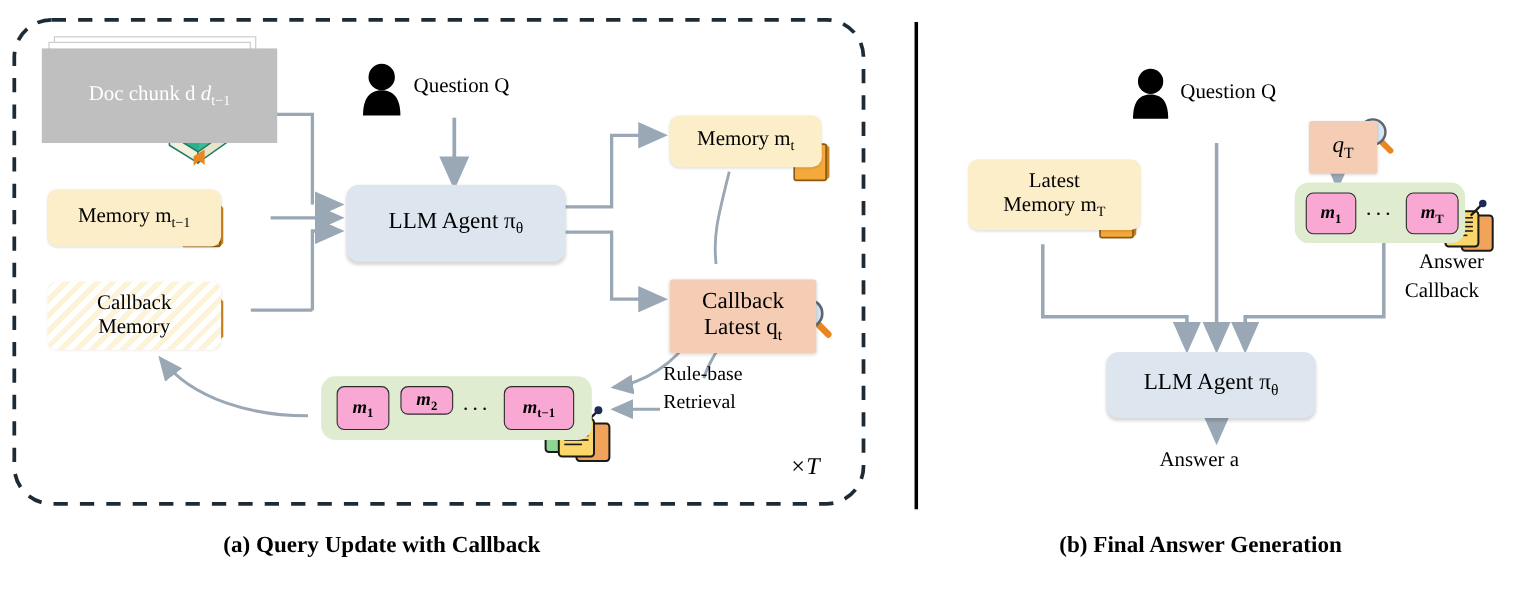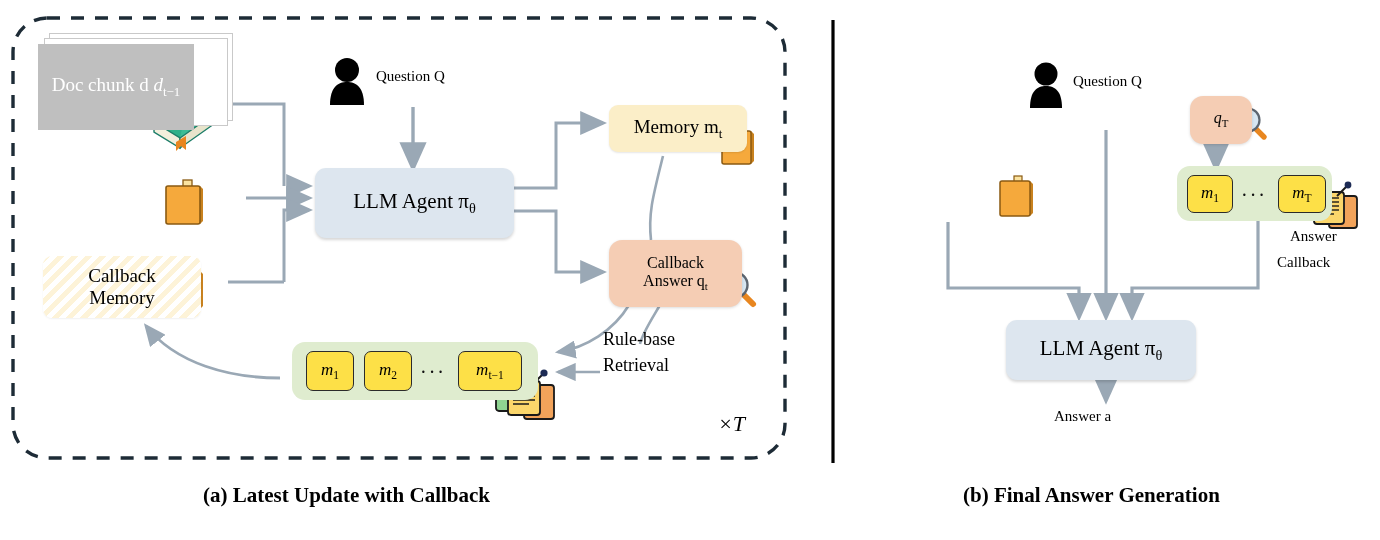--- a/index.html
+++ b/index.html
@@ -14,27 +14,27 @@
   
   .doc-chunk{background:#bfbfbf;color:#ffffff;font-size:19px;}
   .doc-shadow{position:absolute;background:#ffffff;border:1.4px solid #c9c9c9;}
   .mem-box{background:#fbeec8;border-radius:9px;font-size:19px;
            box-shadow:0 1px 2px rgba(0,0,0,.10);text-align:right;}
   .callback-mem{border-radius:9px;font-size:19px;
       background:repeating-linear-gradient(135deg,#fdf3d8 0 5px,#ffffff 5px 10px);
       box-shadow:0 1px 2px rgba(0,0,0,.06);}
   .agent-box{background:#dde6ef;border-radius:11px;font-size:21px;
              box-shadow:0 2px 3px rgba(0,0,0,.16);}
-  .query-box{background:#f5cdb4;border-radius:13px;font-size:16px;
-             box-shadow:0 1px 3px rgba(0,0,0,.14);}
+  .query-box{background:#f5cdb4;border-radius:3px;font-size:21px;
+             box-shadow:0 1px 3px rgba(0,0,0,.14);margin-top:14px;}
   .hist-band{background:#dfeccf;border-radius:13px;}
-  .mcell{position:absolute;background:#fde047;border:1.6px solid #2b2b2b;
+  .mcell{position:absolute;background:#f9a8d4;border:1.6px solid #2b2b2b;
          border-radius:7px;display:flex;align-items:center;justify-content:center;
-         font-size:17px;box-sizing:border-box;}
-  .plain{position:absolute;font-size:15px;white-space:nowrap;}
+         font-size:17px;box-sizing:border-box;font-weight:bold;}
+  .plain{position:absolute;font-size:19px;white-space:nowrap;}
   .caption{position:absolute;font-weight:bold;font-size:21px;white-space:nowrap;
            font-family:"Liberation Serif","DejaVu Serif",serif;}
   .xT{position:absolute;font-size:22px;font-style:italic;}
   i.m{font-style:italic;}
   sub{font-size:.68em;}
   .dots{position:absolute;font-size:20px;letter-spacing:2px;color:#111;}
 </style>
 </head>
 <body>
 
@@ -168,66 +168,73 @@
           <line x1="16" y1="27" x2="36" y2="27"></line>
         <line x1="16" y1="31" x2="31" y2="31"></line>
       </g>
       <line x1="34" y1="13" x2="44" y2="3" stroke="#1a1a1a" stroke-width="2"></line>
       <circle cx="45" cy="2" r="3.4" fill="#1d2b55"></circle>
     </g>
   </svg>
 
   <div class="doc-shadow" style="left:49px;top:33px;width:182px;height:86px;"></div>
   <div class="doc-shadow" style="left:44px;top:38px;width:182px;height:86px;"></div>
-  <div class="node doc-chunk" style="left:38px;top:44px;width:156px;height:86px;">
+  <div class="node doc-chunk" style="left:38px;top:44px;width:214px;height:86px;">
     <span><span>Doc chunk d</span><i class="m"> d</i><sub>t−1</sub></span>
   </div>
 
+  <div class="node mem-box" style="left:43px;top:172px;width:158px;height:52px;">
+    <span><span>Memory m</span><sub>t−1</sub></span>
+  </div>
 
   <div class="node callback-mem" style="left:43px;top:256px;width:158px;height:62px;flex-direction:column;">
     <span>Callback</span>
     <span>Memory</span>
   </div>
 
   <div class="plain" style="left:376px;top:68px;">Question Q</div>
 
   <div class="node agent-box" style="left:315px;top:168px;width:199px;height:70px;">
     <span><span>LLM Agent π</span><sub>θ</sub></span>
   </div>
 
   <div class="node mem-box" style="left:609px;top:105px;width:138px;height:47px;">
     <span><span>Memory m</span><sub>t</sub></span>
   </div>
 
   <div class="node query-box" style="left:609px;top:240px;width:133px;height:67px;flex-direction:column;">
     <span>Callback</span>
-    <span><span>Answer q</span><sub>t</sub></span>
+    <span><span>Latest q</span><sub>t</sub></span>
   </div>
 
   <div class="plain" style="left:603px;top:329px;font-size:18px;">Rule-base</div>
   <div class="plain" style="left:603px;top:355px;font-size:18px;">Retrieval</div>
 
   <div class="node hist-band" style="left:292px;top:342px;width:246px;height:58px;"></div>
   <div class="mcell" style="left:306px;top:351px;width:48px;height:40px;">
     <span><i class="m">m</i><sub>1</sub></span>
   </div>
-  <div class="mcell" style="left:364px;top:351px;width:48px;height:40px;">
+  <div class="mcell" style="left:364px;top:351px;width:48px;height:26px;">
     <span><i class="m">m</i><sub>2</sub></span>
   </div>
   <div class="dots" style="left:420px;top:361px;">···</div>
   <div class="mcell" style="left:458px;top:351px;width:64px;height:40px;">
     <span><i class="m">m</i><sub>t−1</sub></span>
   </div>
 
   <div class="xT" style="left:718px;top:411px;">×T</div>
 
-  <div class="caption" style="left:203px;top:483px;">(a) Latest Update with Callback</div>
+  <div class="caption" style="left:203px;top:483px;">(a) Query Update with Callback</div>
 
   <div class="plain" style="left:1073px;top:73px;">Question Q</div>
 
+  <div class="node mem-box" style="left:880px;top:145px;width:157px;height:64px;flex-direction:column;">
+    <span>Latest</span>
+    <span><span>Memory m</span><sub>T</sub></span>
+  </div>
 
   <div class="node query-box" style="left:1190px;top:96px;width:62px;height:48px;">
     <span><i class="m">q</i><sub>T</sub></span>
   </div>
 
   <div class="node hist-band" style="left:1177px;top:166px;width:155px;height:55px;"></div>
   <div class="mcell" style="left:1187px;top:175px;width:46px;height:38px;">
     <span><i class="m">m</i><sub>1</sub></span>
   </div>
   <div class="dots" style="left:1241px;top:184px;">···</div>

